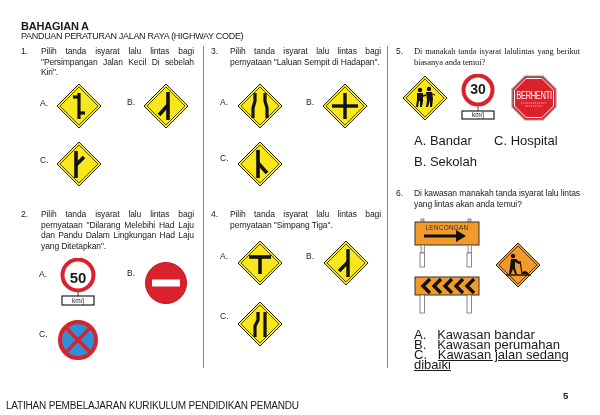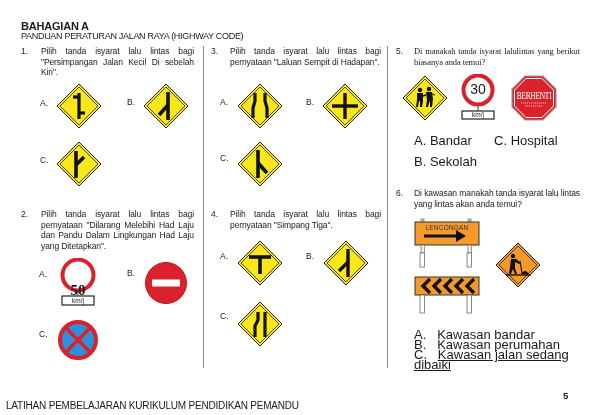--- a/index.html
+++ b/index.html
@@ -67,21 +67,21 @@
   <div class="abs qnum" style="left:21px; top:209px;">2.</div>
   <div class="abs qtext" style="left:41px; top:209px; width:153px;">Pilih tanda isyarat lalu lintas bagi pernyataan "Dilarang Melebihi Had Laju dan Pandu Dalam Lingkungan Had Laju yang Ditetapkan".</div>
 
   <div class="abs opt" style="left:39px; top:269px;">A.</div>
   <div class="abs" style="left:60px; top:258px;">
     <svg width="36" height="52" viewBox="0 0 36 52">
       <circle cx="18" cy="17" r="15.5" fill="#fff" stroke="#d9222b" stroke-width="4"></circle>
       <line x1="18" y1="33" x2="18" y2="38" stroke="#666" stroke-width="1.2"></line>
       <rect x="2" y="38" width="32" height="9" fill="#fff" stroke="#222" stroke-width="1.2"></rect>
     </svg>
-    <div class="abs" style="left:0; top:24px; width:36px; text-align:center; font-size:15px; font-weight:bold; font-family:Liberation Serif, serif;">50</div>
+    <div class="abs" style="left:0; top:11px; width:36px; text-align:center; font-size:15px; font-weight:bold; font-family:Liberation Sans, sans-serif;">50</div>
     <div class="abs" style="left:0; top:38.5px; width:36px; text-align:center; font-size:6.5px;">km/j</div>
   </div>
 
   <div class="abs opt" style="left:127px; top:268px;">B.</div>
   <div class="abs" style="left:144px; top:261px;">
     <svg width="44" height="44" viewBox="0 0 44 44">
       <circle cx="22" cy="22" r="20.5" fill="#d9222b" stroke="#c01a22" stroke-width="1"></circle>
       <rect x="8" y="18.5" width="28" height="7" fill="#fff"></rect>
     </svg>
   </div>
@@ -182,25 +182,25 @@
       <line x1="30" y1="19" x2="33" y2="20" stroke="#111" stroke-width="1.2"></line>
     </svg>
   </div>
 
   <div class="abs" style="left:461px; top:74px;">
     <svg width="34" height="50" viewBox="0 0 34 50">
       <circle cx="17" cy="16" r="14.5" fill="#fff" stroke="#d9222b" stroke-width="4"></circle>
       <line x1="17" y1="31" x2="17" y2="37" stroke="#666" stroke-width="1.2"></line>
       <rect x="1" y="37" width="32" height="8" fill="#fff" stroke="#222" stroke-width="1.2"></rect>
     </svg>
-    <div class="abs" style="left:0; top:7px; width:34px; text-align:center; font-size:14px; font-weight:normal;">30</div>
+    <div class="abs" style="left:0; top:7px; width:34px; text-align:center; font-size:14px; font-weight:bold;">30</div>
     <div class="abs" style="left:0; top:37px; width:34px; text-align:center; font-size:6.5px;">km/j</div>
   </div>
 
-  <div class="abs" style="left:511px; top:75px;font-family:Liberation Serif, serif;">
+  <div class="abs" style="left:511px; top:75px;">
     <svg width="46" height="46" viewBox="0 0 46 46">
       <polygon points="14,1 32,1 45,14 45,32 32,45 14,45 1,32 1,14" fill="#d9222b" stroke="#999" stroke-width="1.2"></polygon>
       <polygon points="15,3.5 31,3.5 42.5,15 42.5,31 31,42.5 15,42.5 3.5,31 3.5,15" fill="none" stroke="#fff" stroke-width="1"></polygon>
       <line x1="10" y1="28" x2="36" y2="28" stroke="#fff" stroke-width="0.7" stroke-dasharray="1.2,0.8"></line>
       <line x1="14" y1="31" x2="32" y2="31" stroke="#fff" stroke-width="0.7" stroke-dasharray="1.2,0.8"></line>
     </svg>
     <div class="abs" style="left:0; top:16px; width:46px; text-align:center; font-size:7.5px; color:#fff; letter-spacing:-0.3px; transform:scaleY(1.4);">BERHENTI</div>
   </div>
 
   <div class="abs choice-text" style="left:414px; top:136px;">

